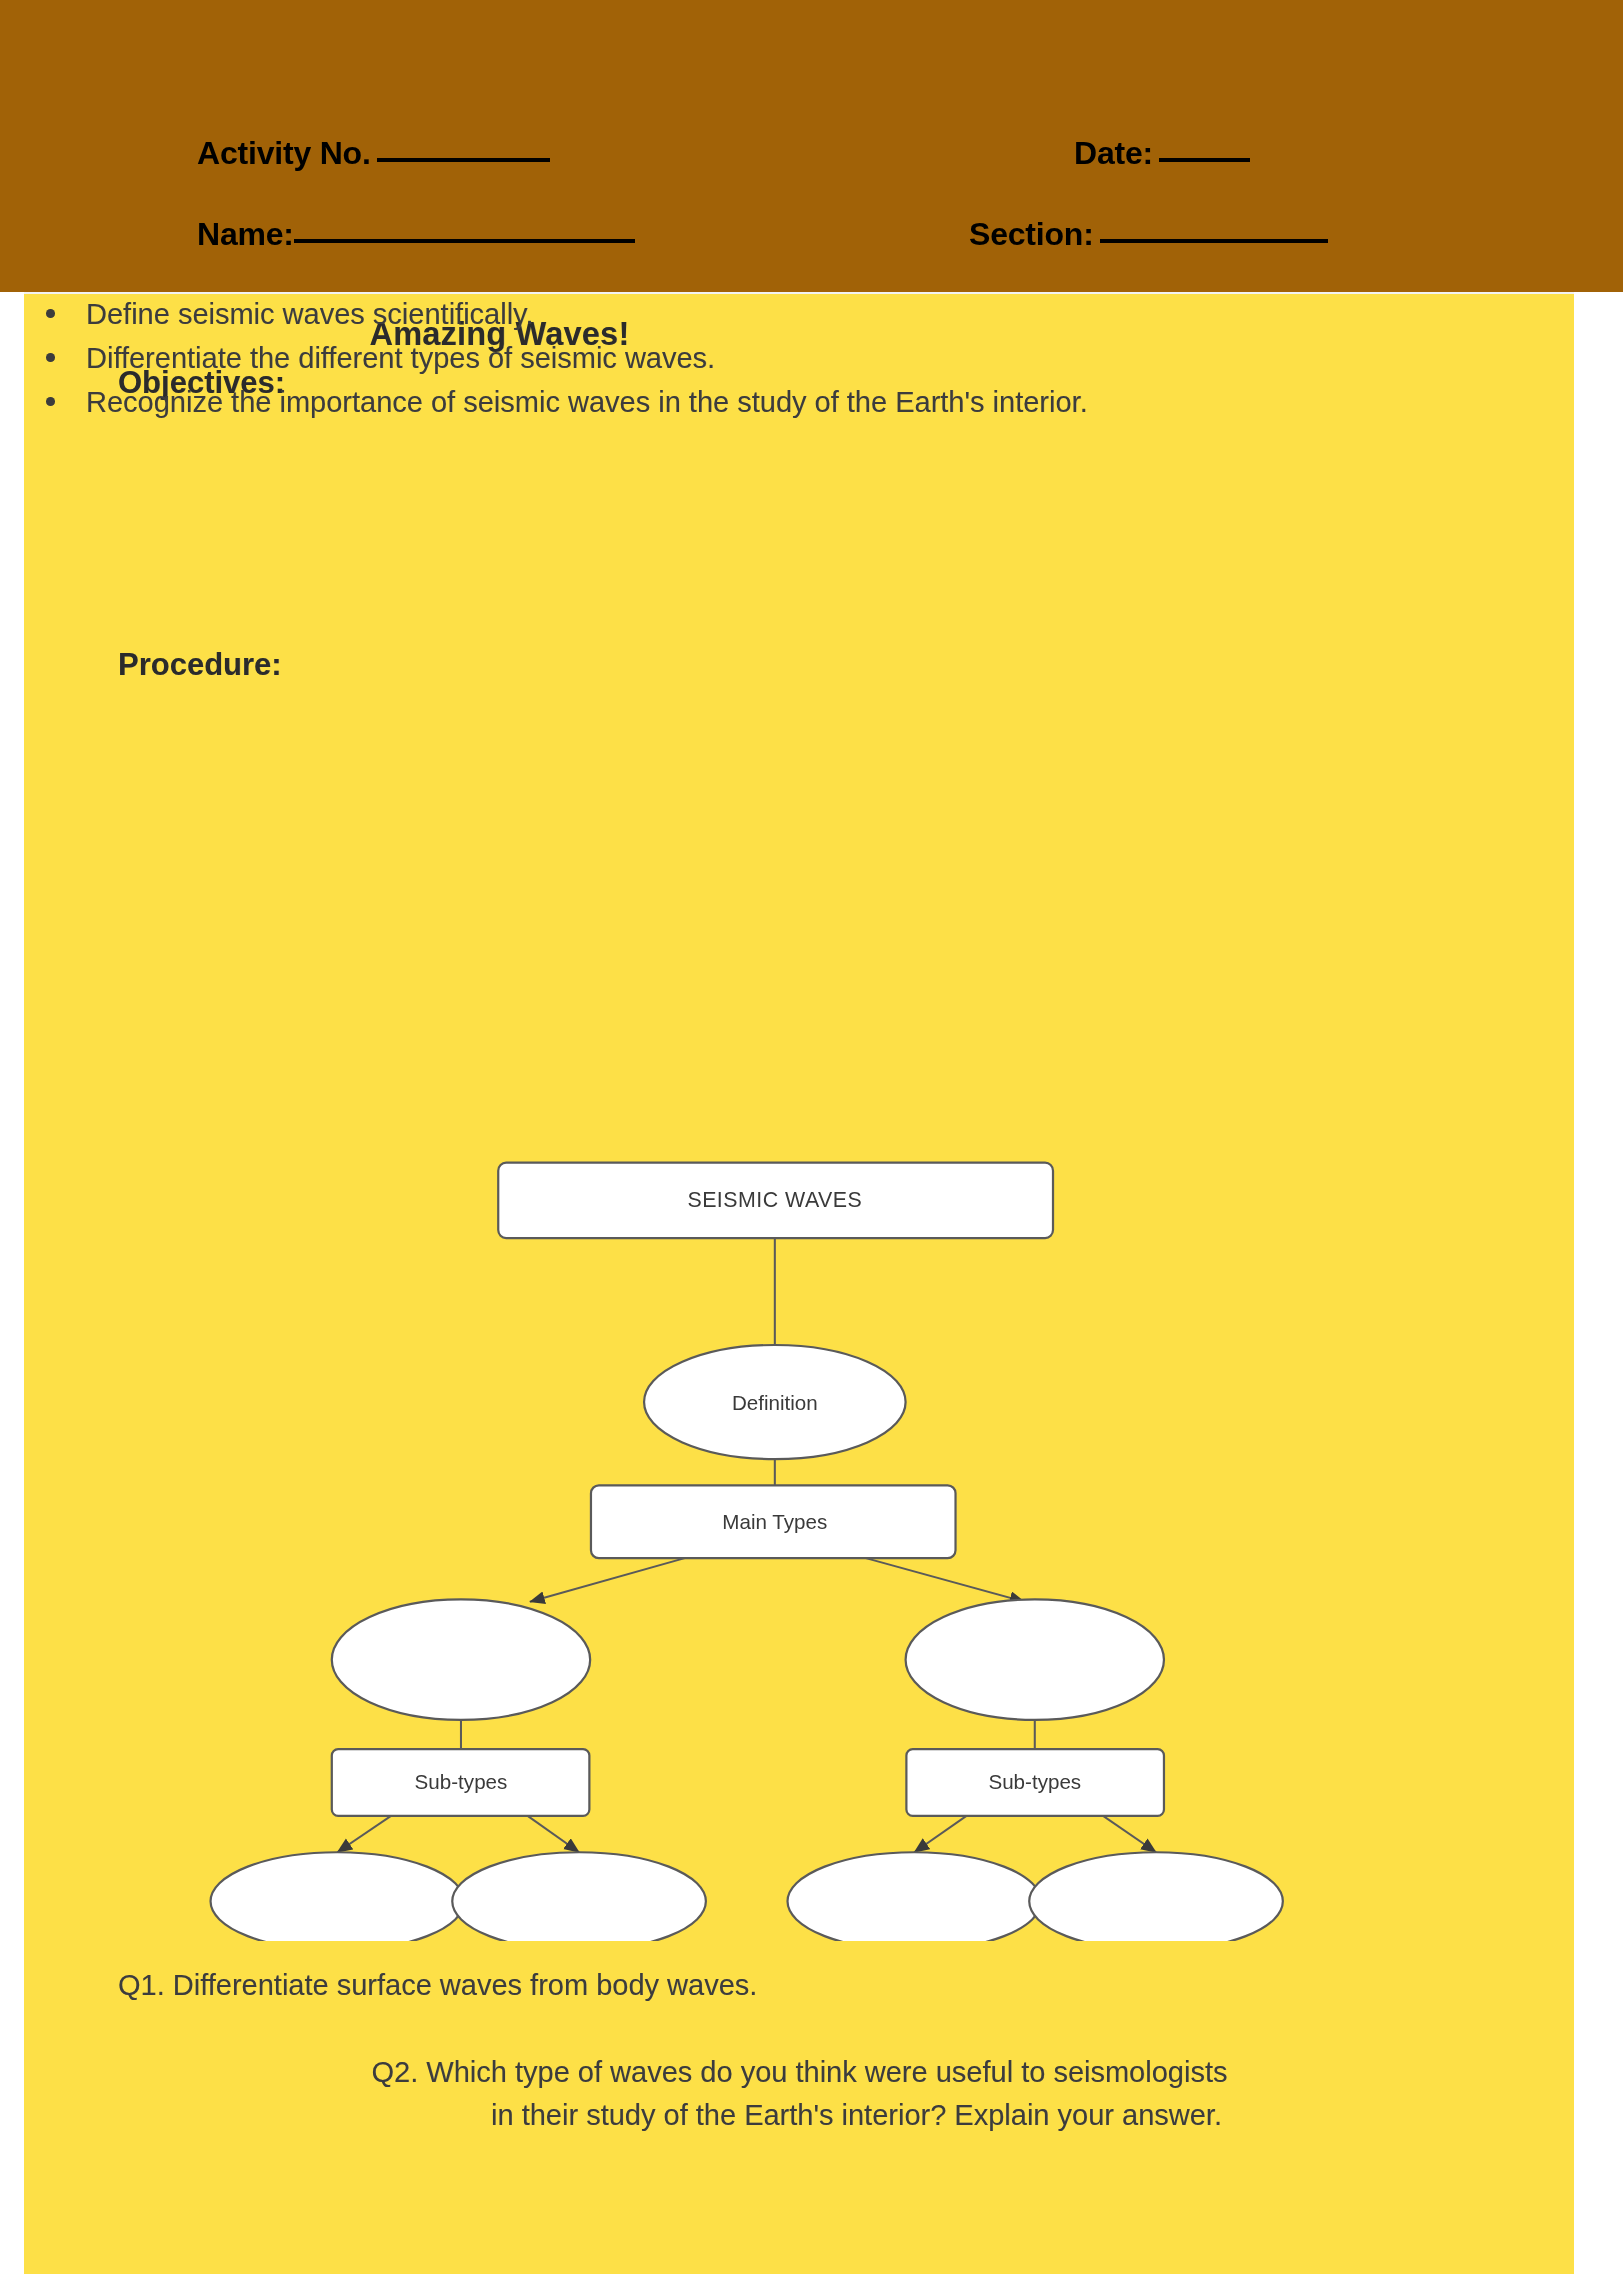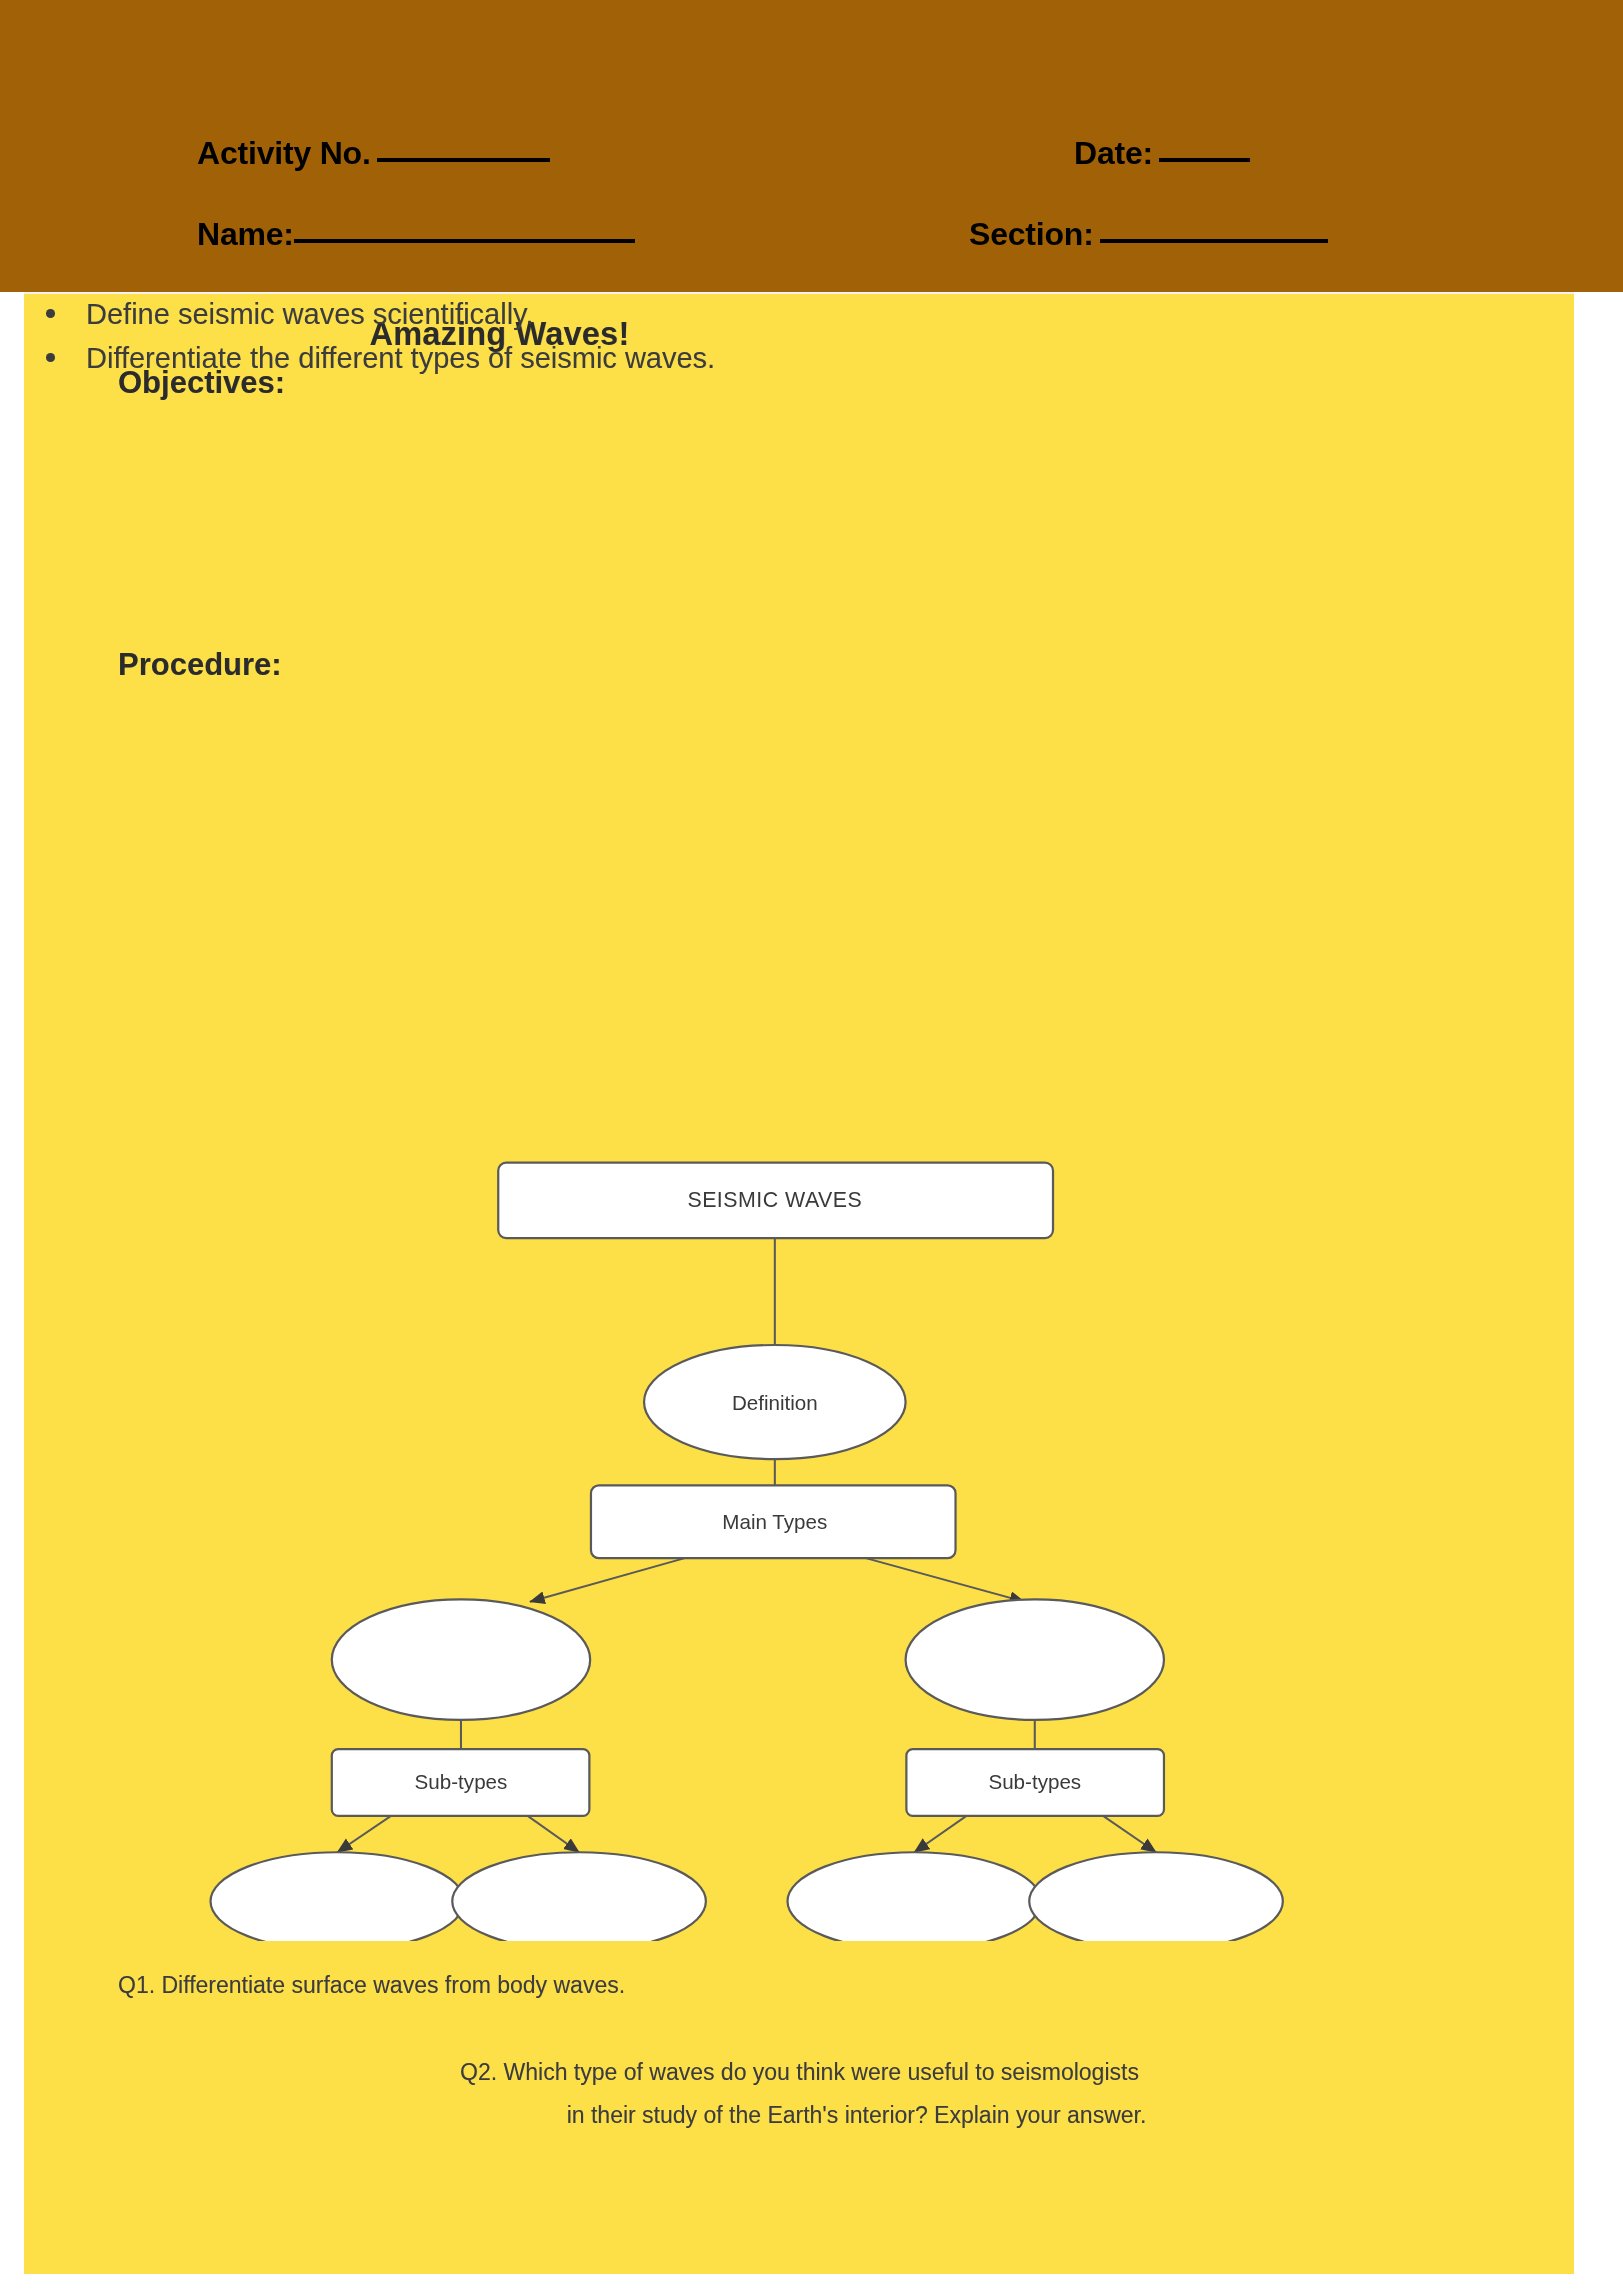--- a/index.html
+++ b/index.html
@@ -146,21 +146,21 @@
     text-anchor: middle;
   }
   .label-seismic  { font-size: 27px; letter-spacing: 0.6px; }
   .label-mid      { font-size: 26px; }
   .label-sub      { font-size: 26px; }
   .label-charac   { font-size: 23px; }
 
   
   #questions { position: absolute; left: 94px; top: 1672px; width: 1363px; }
   .question {
-    font-size: 23px;
+    font-size: 29px;
     line-height: 43px;
     color: #3c3c3c;
     text-shadow: 0.3px 0.3px 0.5px rgba(120,120,120,0.45);
     padding-left: 57px;
     text-indent: -57px;
   }
   #question-2 { margin-top: 44px; text-align: center; }
   .q-cont { display: block; padding-left: 57px; text-indent: 0; }
 </style>
 </head>
@@ -188,20 +188,21 @@
 
 <div id="scan-region">
 
   <div class="scan-text" id="worksheet-title">Amazing Waves!</div>
 
   <div class="scan-text" id="objectives-heading">Objectives:</div>
 
   <ul id="objectives-list">
     <li>Define seismic waves scientifically.</li>
     <li>Differentiate the different types of seismic waves.</li>
+    <li>Recognize the importance of seismic waves in the study of the Earth's interior.</li>
   </ul>
 
   <div class="scan-text" id="procedure-heading">Procedure:</div>
 
 
   <div id="diagram">
     <svg width="1550" height="1062" viewBox="0 0 1955 1340" xmlns="http://www.w3.org/2000/svg">
       <defs>
         <marker id="arrowhead" markerWidth="9" markerHeight="9" refX="7.2" refY="3.2" orient="auto" markerUnits="strokeWidth">
           <path d="M0,0 L0,6.4 L7.6,3.2 z" fill="#3a3a3a"></path>

